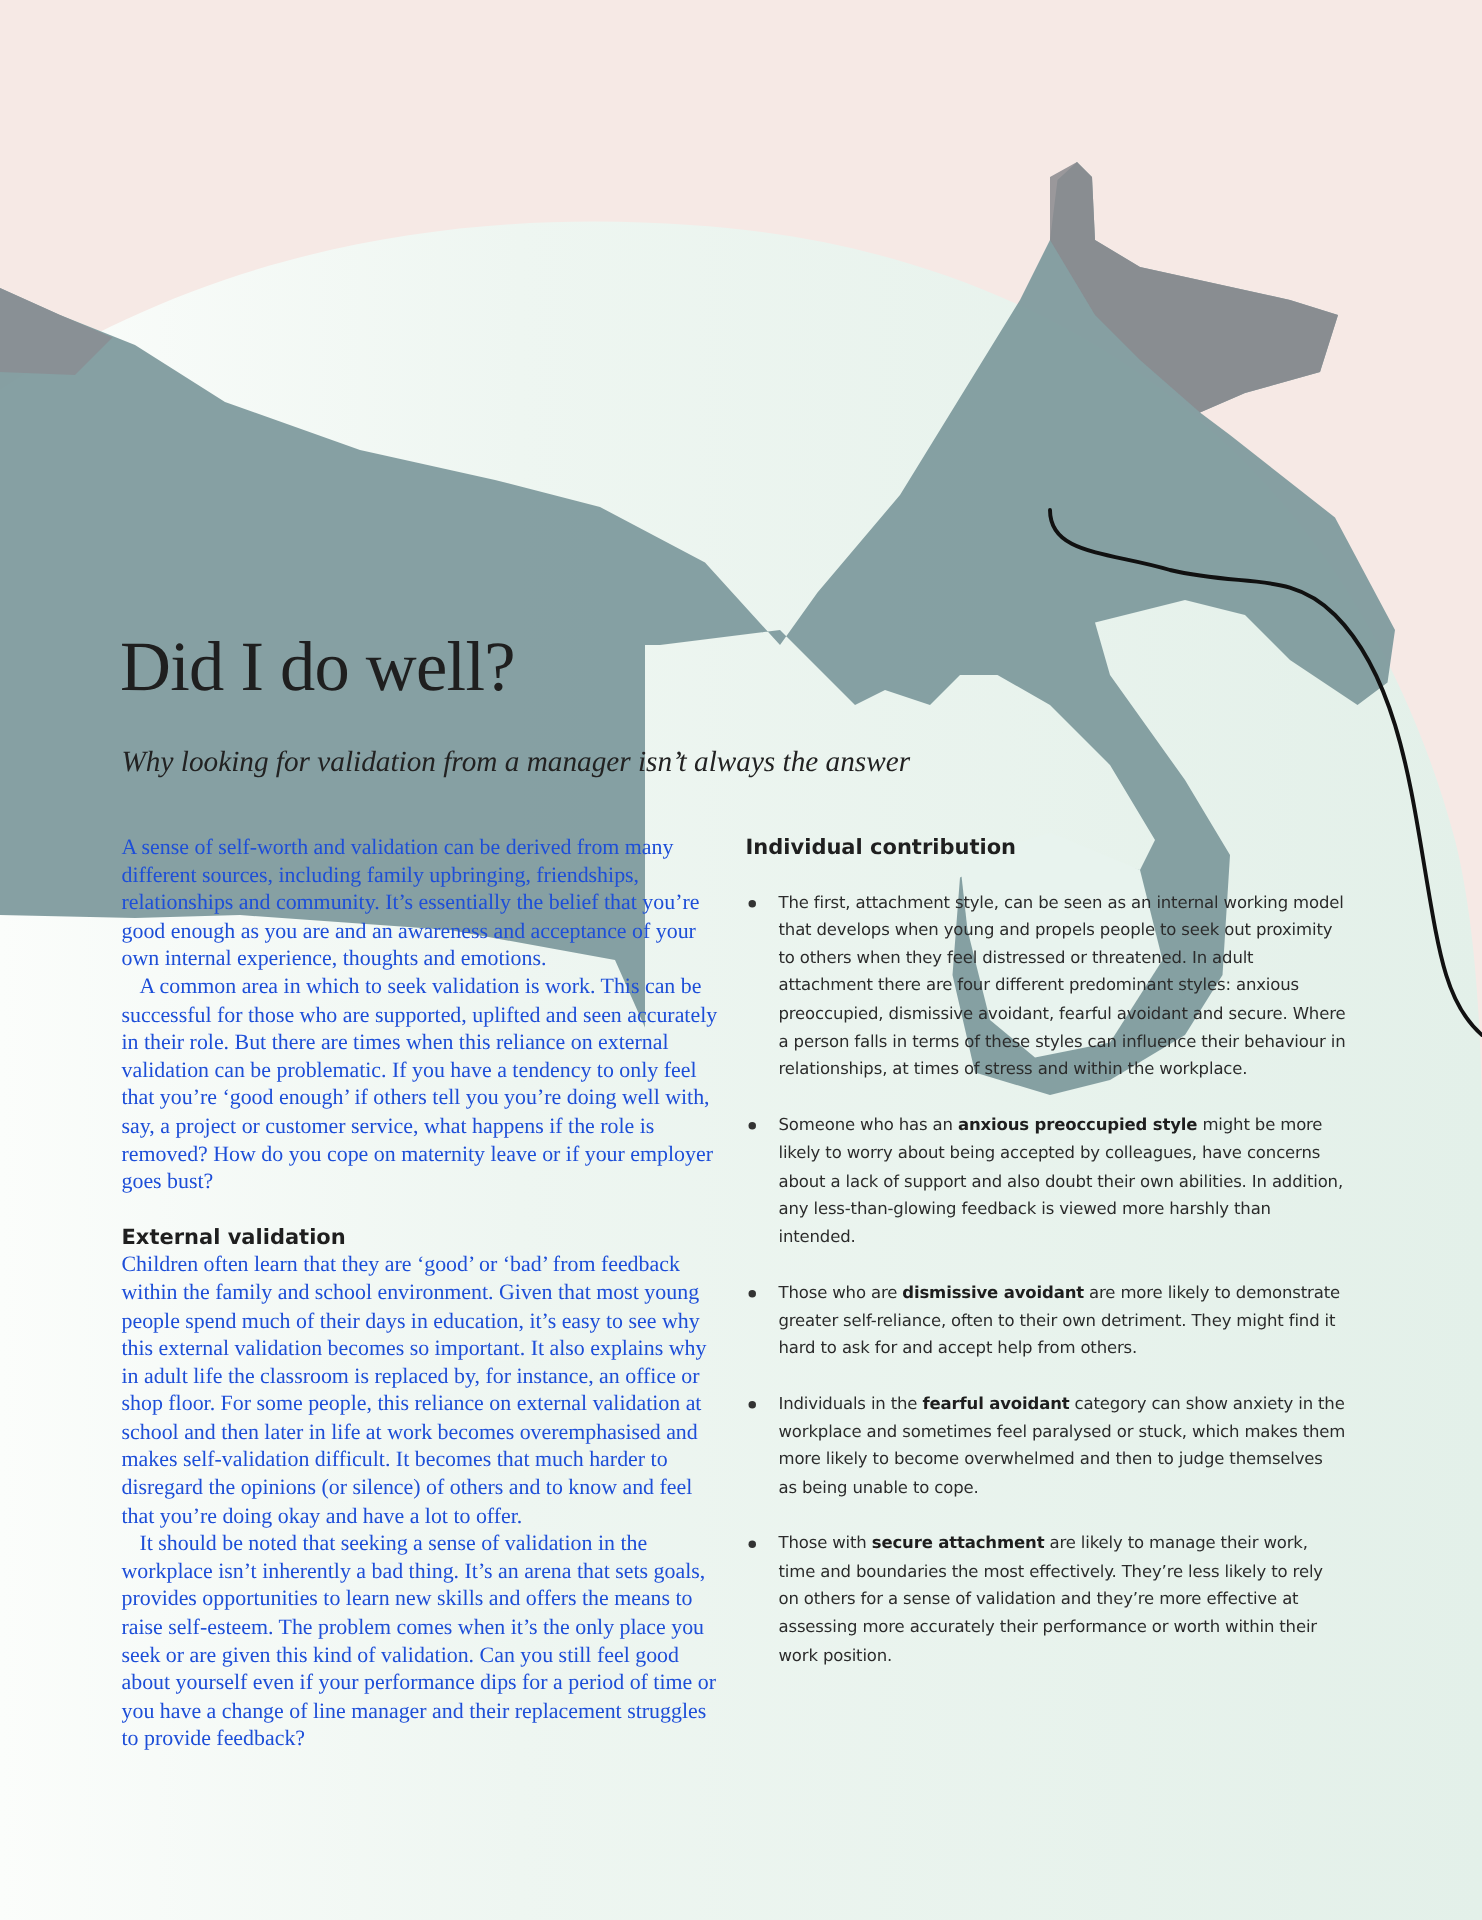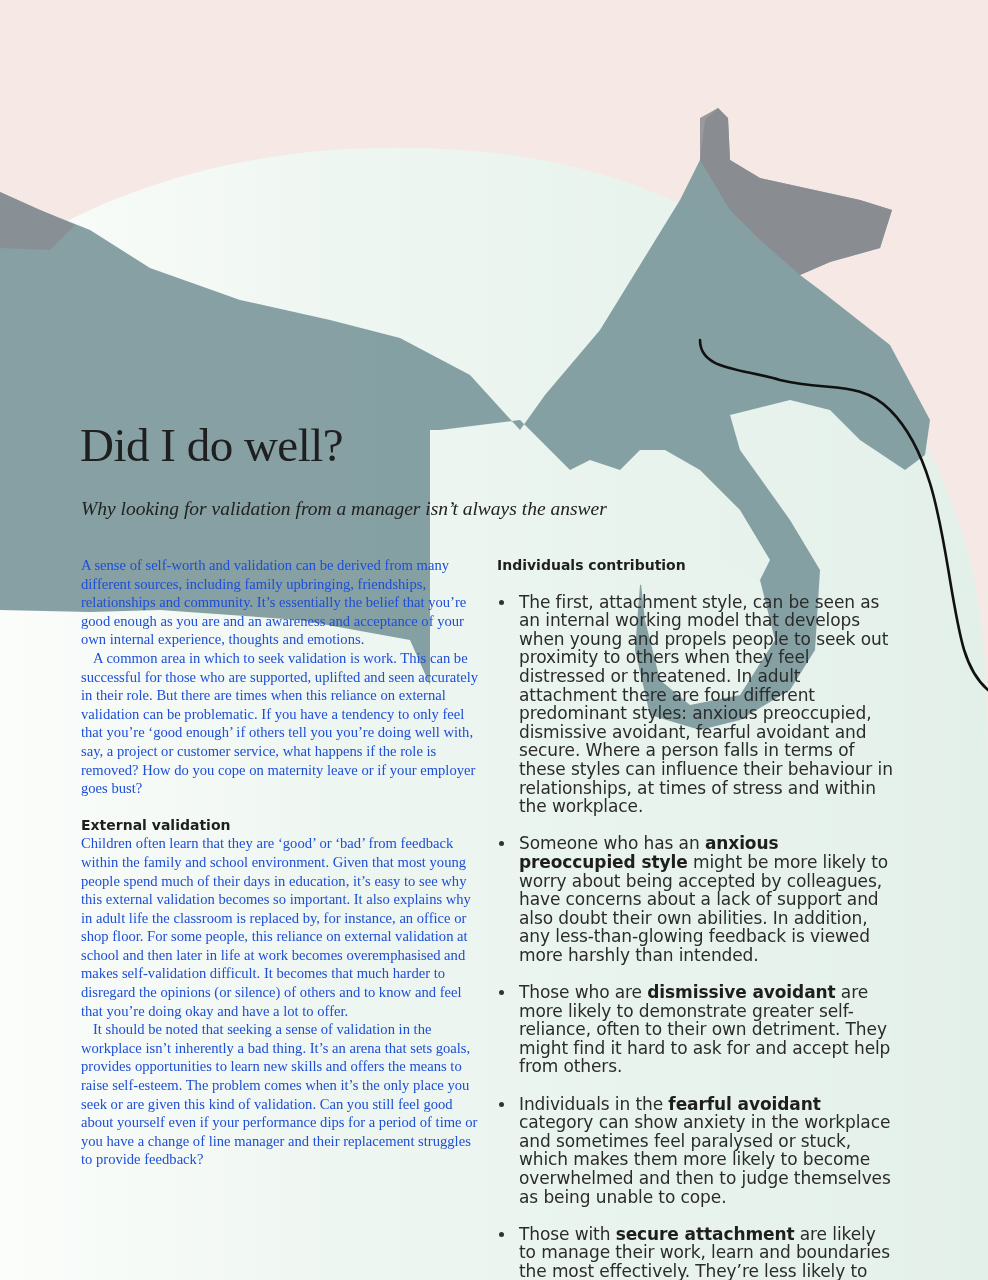--- a/index.html
+++ b/index.html
@@ -39,21 +39,21 @@
     .heading {
       font-family: "DejaVu Sans", sans-serif;
       font-size: 14px; line-height: 18.6px; color: #1f1f1f;
       margin: 0;
     }
     .spacer { height: 18px; }
     ul.bullets { list-style: none; margin: 18px 0 0 0; padding: 0; }
     ul.bullets li {
       position: relative; padding-left: 22px;
       font-family: "DejaVu Sans", sans-serif;
-      font-size: 17px; line-height: 18.6px; color: #2b2b2b;
+      font-size: 11px; line-height: 18.6px; color: #2b2b2b;
       margin-bottom: 18.6px; letter-spacing: -0.1px;
     }
     ul.bullets li .dot {
       position: absolute; left: 2px; top: 7px; width: 5px; height: 5px;
       border-radius: 50%; background: #333;
     }
     b { font-weight: bold; color: #1e1e1e; text-align: center; }
   </style>
 </head>
 <body>
@@ -87,22 +87,22 @@
   <section class="col col-left">
     <p class="body-text">A sense of self-worth and validation can be derived from many different sources, including family upbringing, friendships, relationships and community. It’s essentially the belief that you’re good enough as you are and an awareness and acceptance of your own internal experience, thoughts and emotions.</p>
     <p class="body-text indent">A common area in which to seek validation is work. This can be successful for those who are supported, uplifted and seen accurately in their role. But there are times when this reliance on external validation can be problematic. If you have a tendency to only feel that you’re ‘good enough’ if others tell you you’re doing well with, say, a project or customer service, what happens if the role is removed? How do you cope on maternity leave or if your employer goes bust?</p>
     <div class="spacer"></div>
     <h2 class="heading">External validation</h2>
     <p class="body-text">Children often learn that they are ‘good’ or ‘bad’ from feedback within the family and school environment. Given that most young people spend much of their days in education, it’s easy to see why this external validation becomes so important. It also explains why in adult life the classroom is replaced by, for instance, an office or shop floor. For some people, this reliance on external validation at school and then later in life at work becomes overemphasised and makes self-validation difficult. It becomes that much harder to disregard the opinions (or silence) of others and to know and feel that you’re doing okay and have a lot to offer.</p>
     <p class="body-text indent">It should be noted that seeking a sense of validation in the workplace isn’t inherently a bad thing. It’s an arena that sets goals, provides opportunities to learn new skills and offers the means to raise self-esteem. The problem comes when it’s the only place you seek or are given this kind of validation. Can you still feel good about yourself even if your performance dips for a period of time or you have a change of line manager and their replacement struggles to provide feedback?</p>
   </section>
 
   <section class="col col-right">
-    <h2 class="heading">Individuals contribution</h2>
+    <h2 class="heading">Individual contribution</h2>
     <ul class="bullets">
       <li><span class="dot"></span><span>The first, attachment style, can be seen as an internal working model that develops when young and propels people to seek out proximity to others when they feel distressed or threatened. In adult attachment there are four different predominant styles: anxious preoccupied, dismissive avoidant, fearful avoidant and secure. Where a person falls in terms of these styles can influence their behaviour in relationships, at times of stress and within the workplace.</span></li>
       <li><span class="dot"></span><span>Someone who has an </span><b>anxious preoccupied style</b><span> might be more likely to worry about being accepted by colleagues, have concerns about a lack of support and also doubt their own abilities. In addition, any less-than-glowing feedback is viewed more harshly than intended.</span></li>
       <li><span class="dot"></span><span>Those who are </span><b>dismissive avoidant</b><span> are more likely to demonstrate greater self-reliance, often to their own detriment. They might find it hard to ask for and accept help from others.</span></li>
       <li><span class="dot"></span><span>Individuals in the </span><b>fearful avoidant</b><span> category can show anxiety in the workplace and sometimes feel paralysed or stuck, which makes them more likely to become overwhelmed and then to judge themselves as being unable to cope.</span></li>
-      <li><span class="dot"></span><span>Those with </span><b>secure attachment</b><span> are likely to manage their work, learn and boundaries the most effectively. They’re less likely to rely on others for a sense of validation and they’re more effective at assessing more accurately their performance or worth within their work position.</span></li>
+      <li><span class="dot"></span><span>Those with </span><b>secure attachment</b><span> are likely to manage their work, time and boundaries the most effectively. They’re less likely to rely on others for a sense of validation and they’re more effective at assessing more accurately their performance or worth within their work position.</span></li>
     </ul>
   </section>
 </main>
 
 </body></html>

